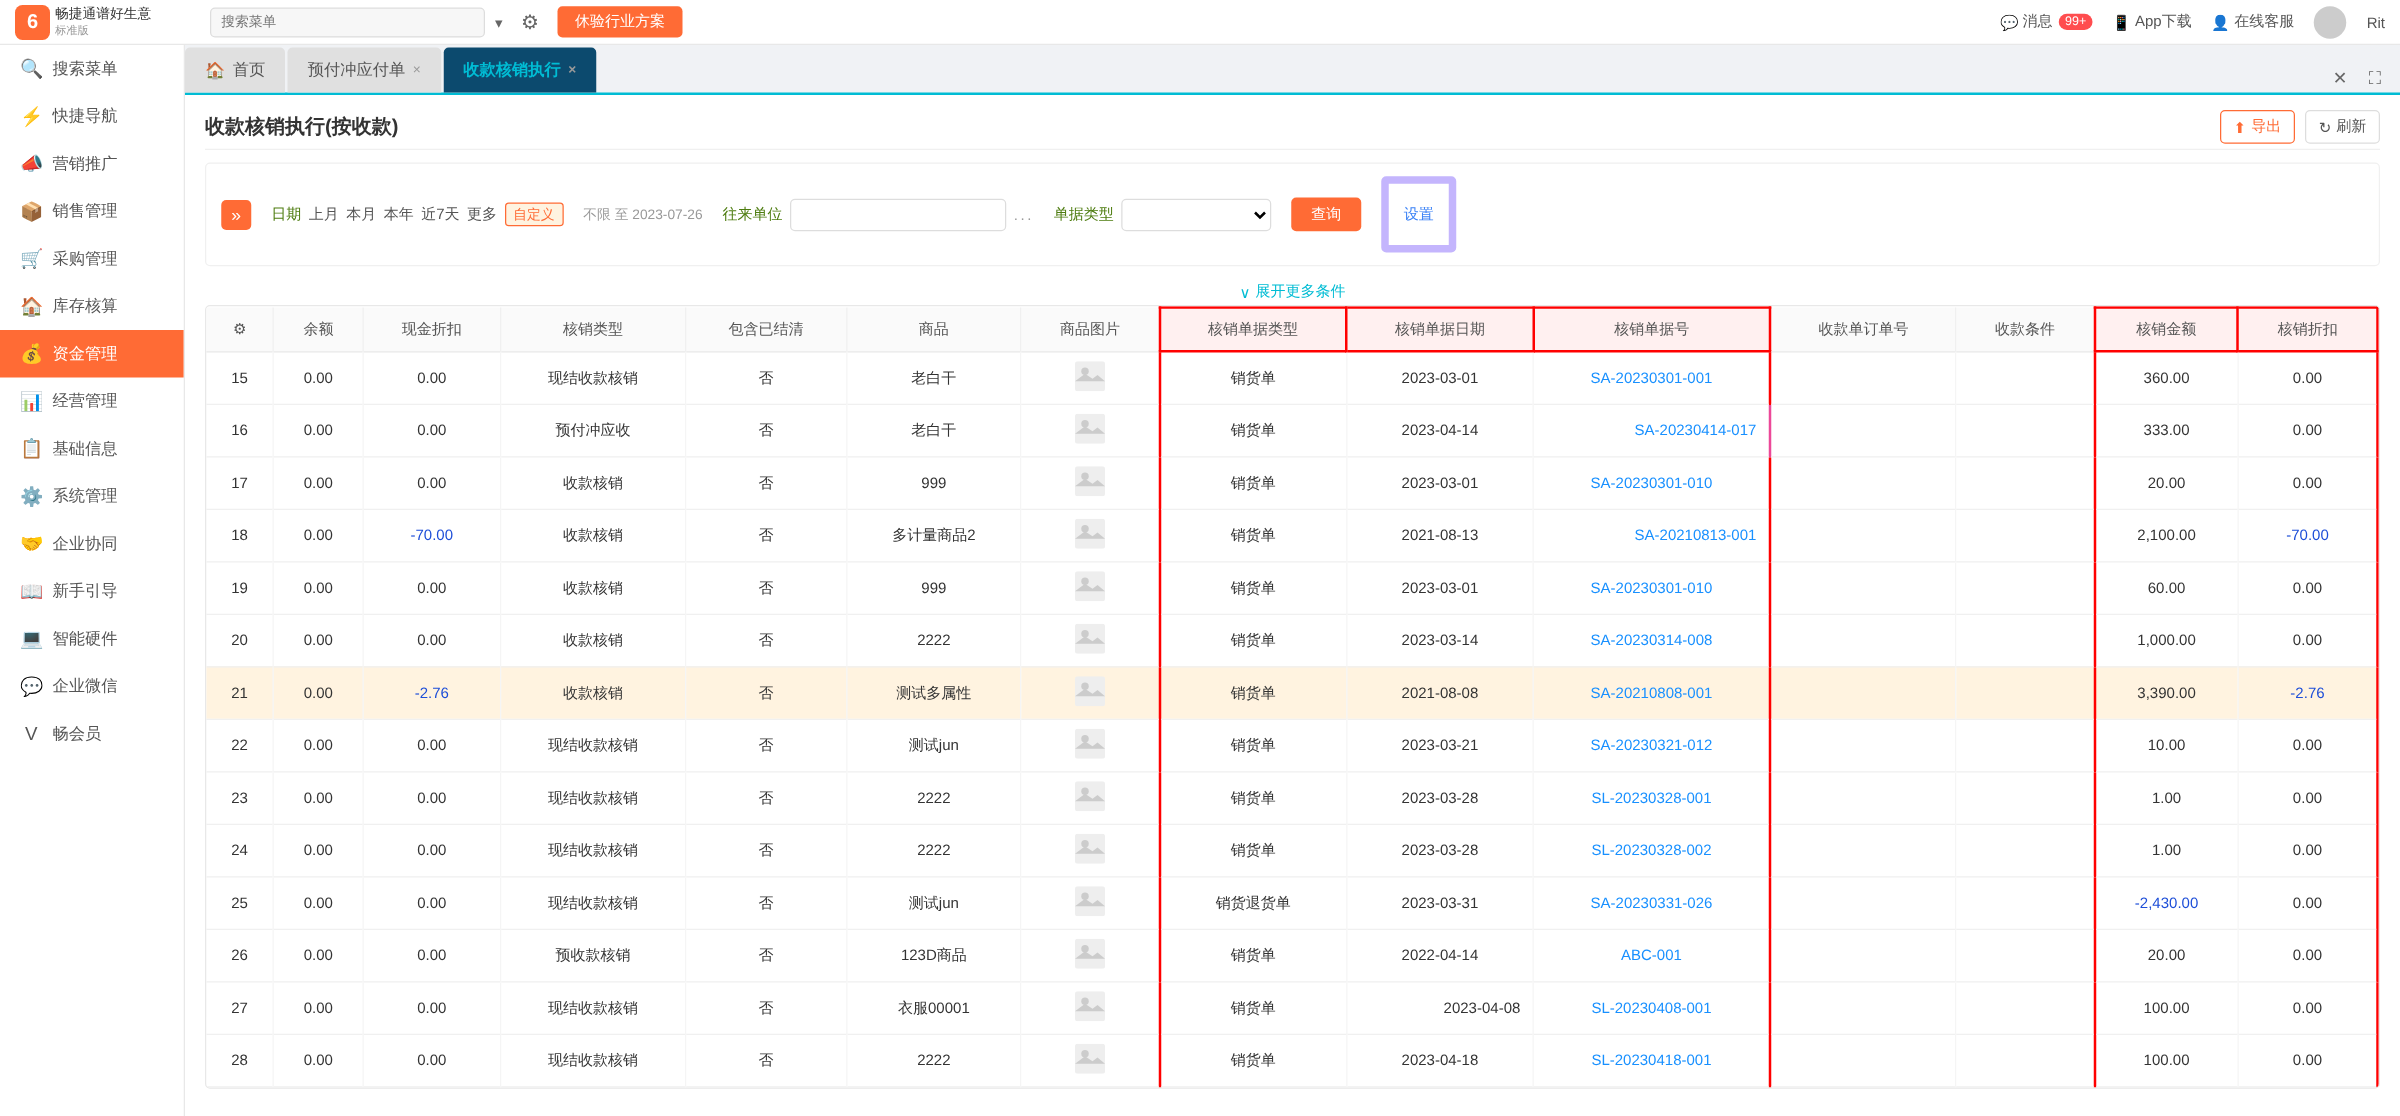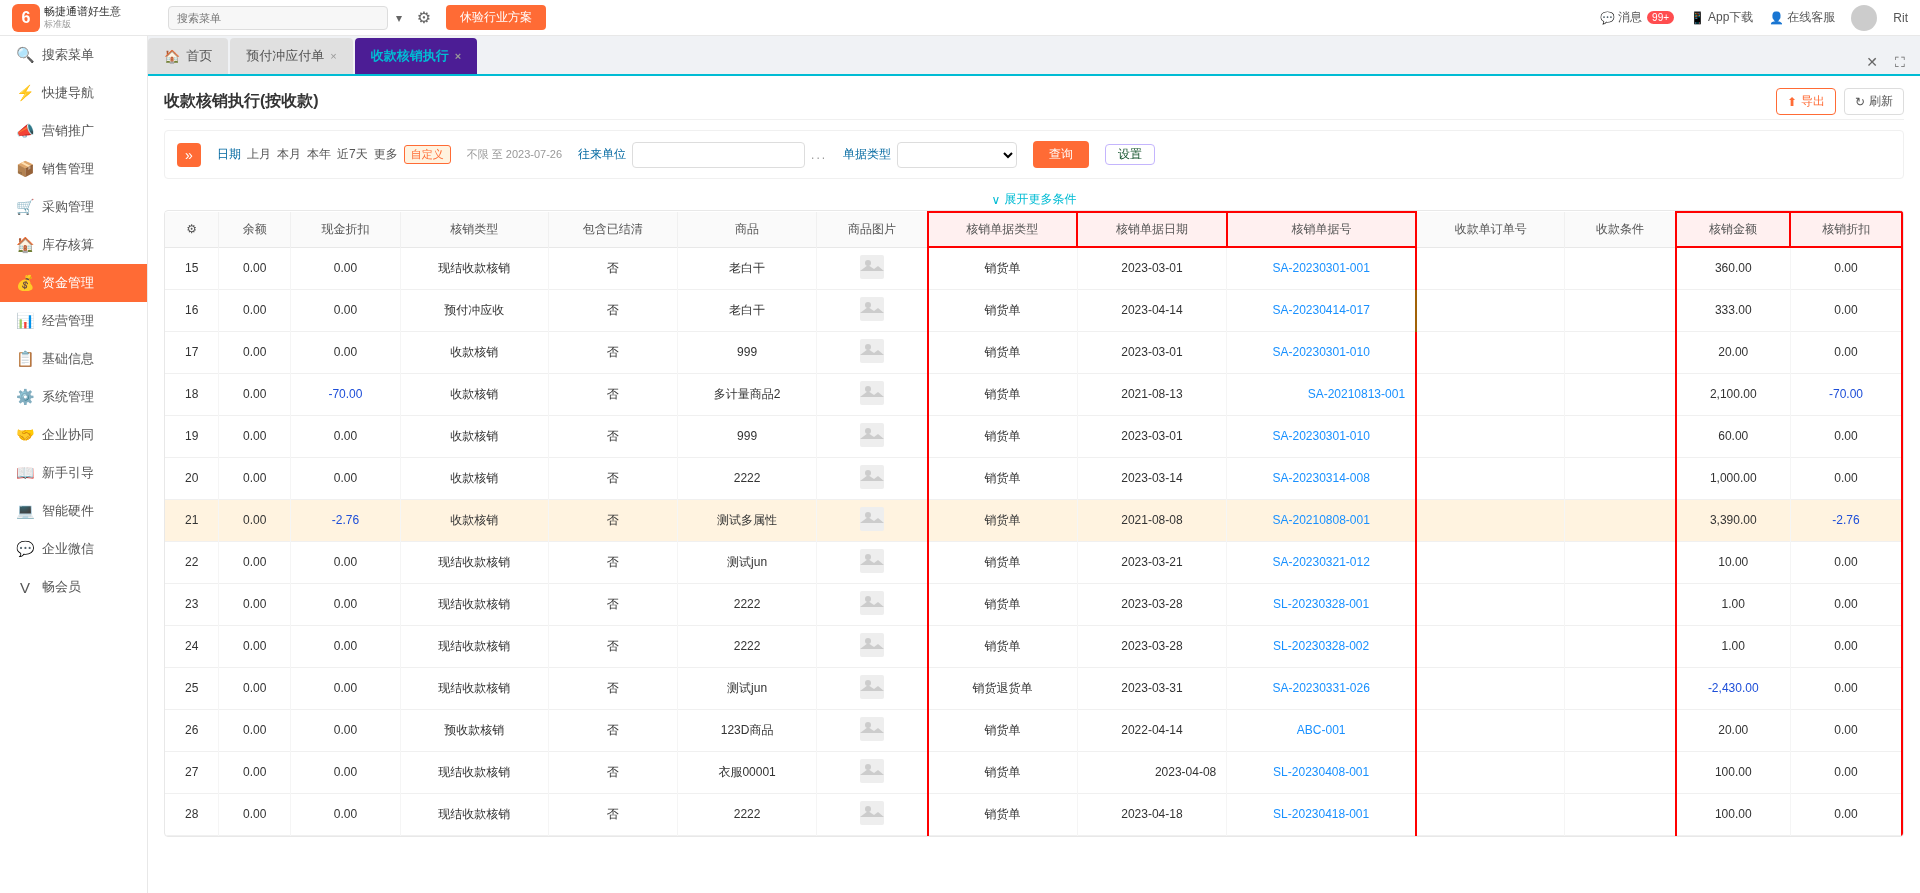--- a/index.html
+++ b/index.html
@@ -147,21 +147,21 @@
       align-items: center;
       gap: 6px;
       cursor: pointer;
       font-size: 13px;
       color: #555;
       background: #e0e0e0;
       border-radius: 4px 4px 0 0;
       margin-right: 2px;
     }
     .tab.active {
-      background: #4c1d95;
+      background: #0c4a6e;
       color: #00bcd4;
       font-weight: bold;
     }
     .tab-close { font-size: 11px; color: #999; cursor: pointer; }
     .tab-bar-actions {
       margin-left: auto;
       display: flex;
       align-items: center;
       padding-right: 8px;
       gap: 4px;
@@ -228,43 +228,43 @@
       width: 24px; height: 24px;
       background: #ff6b35;
       color: #fff;
       border-radius: 4px;
       display: flex; align-items: center; justify-content: center;
       cursor: pointer; font-size: 14px;
     }
     .filter-group {
       display: flex; align-items: center; gap: 6px; font-size: 12px;
     }
-    .filter-label { color: #0369a1; }
+    .filter-label { color: #4d7c0f; }
     .filter-date-link { color: #555; cursor: pointer; }
     .filter-date-custom {
       background: #fff3e0; color: #ff6b35; border: 1px solid #ff6b35;
       border-radius: 3px; padding: 1px 6px; font-size: 11px; cursor: pointer;
     }
     .filter-date-range { color: #999; font-size: 11px; }
     .filter-input {
       height: 26px; border: 1px solid #ddd; border-radius: 4px;
       padding: 0 8px; font-size: 12px; min-width: 160px;
     }
     .filter-dots { color: #999; letter-spacing: 2px; cursor: pointer; }
     .filter-select {
       height: 26px; border: 1px solid #ddd; border-radius: 4px;
       padding: 0 8px; font-size: 12px; min-width: 120px; background: #fff;
     }
     .btn-query {
       background: #ff6b35; color: #fff; border: none;
       border-radius: 4px; padding: 5px 16px; font-size: 12px; cursor: pointer;
     }
     .btn-settings {
-      background: #fff; color: #14532d; border: 1px solid #c4b5fd;
-      border-radius: 4px; padding: 1px 12px; font-size: 12px; cursor: pointer;
+      background: #fff; color: #3b82f6; border: 6px solid #c4b5fd;
+      border-radius: 4px; padding: 16px 12px; font-size: 12px; cursor: pointer;
     }
 
     
     .table-wrap {
       overflow-x: auto;
       border: 1px solid #e8e8e8;
       border-radius: 4px;
     }
     table {
       width: 100%;
@@ -551,21 +551,21 @@
     <td>预付冲应收</td>
     <td>否</td>
     <td>老白干</td>
     <td><svg width="24" height="24" viewBox="0 0 24 24" fill="#ddd" xmlns="http://www.w3.org/2000/svg">
                       <rect width="24" height="24" fill="#eee" rx="2"></rect>
                       <circle cx="8" cy="8" r="3" fill="#ccc"></circle>
                       <path d="M0 16 L8 10 L14 14 L18 11 L24 16" fill="#ccc"></path>
                     </svg></td>
     <td style="border-left: 2px solid #ff0000; border-right: 1px solid #f5f5f5;">销货单</td>
     <td style="border-right: 1px solid #f5f5f5;">2023-04-14</td>
-    <td style="border-right: 2px solid #a16207;"><a class="td-link">SA-20230414-017</a></td>
+    <td style="border-right: 2px solid #ec4899; text-align: right;"><a class="td-link">SA-20230414-017</a></td>
     <td></td>
     <td></td>
     <td style="border-left: 2px solid #ff0000;">333.00</td>
     <td style="border-right: 2px solid #ff0000;">0.00</td>
   </tr>
                 <tr>
     <td>17</td>
     <td>0.00</td>
     <td>0.00</td>
     <td>收款核销</td>

